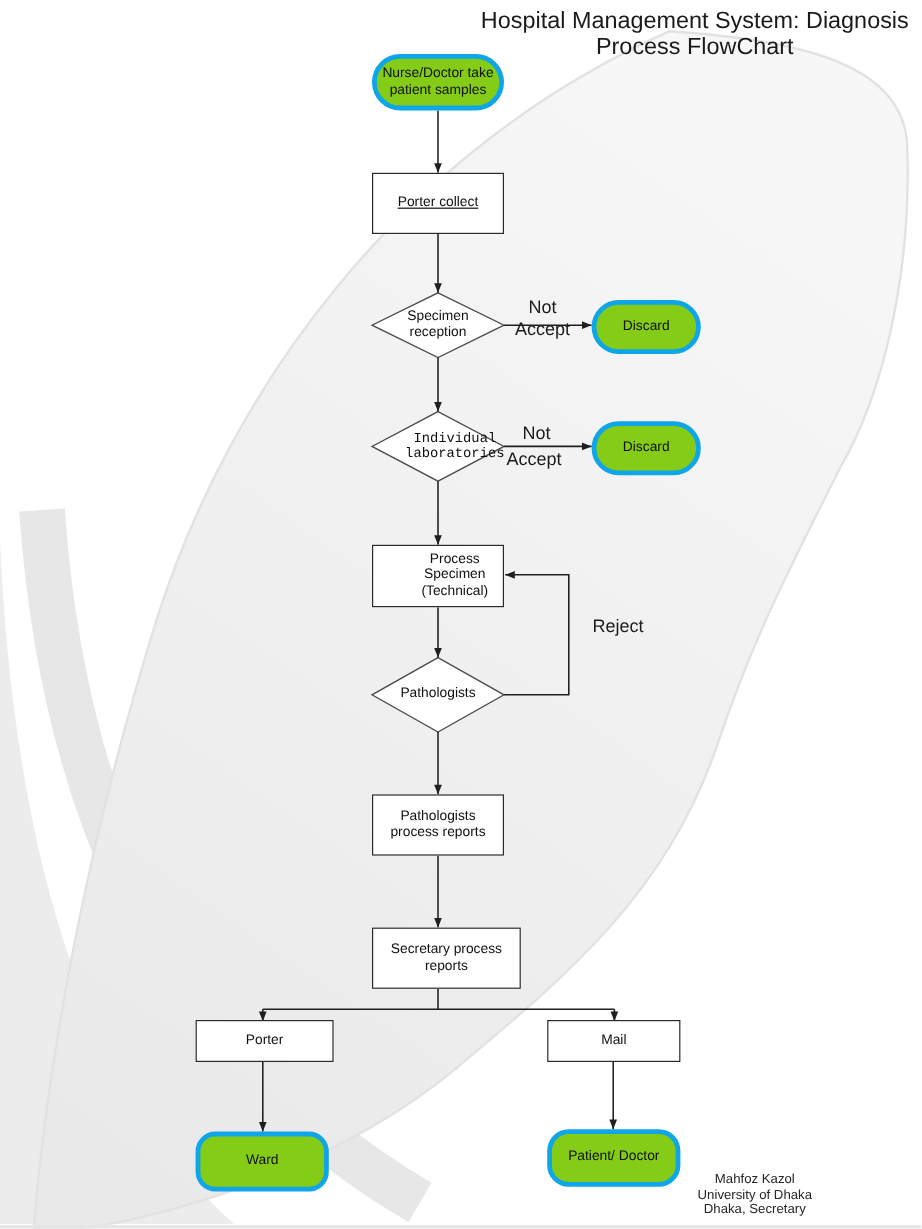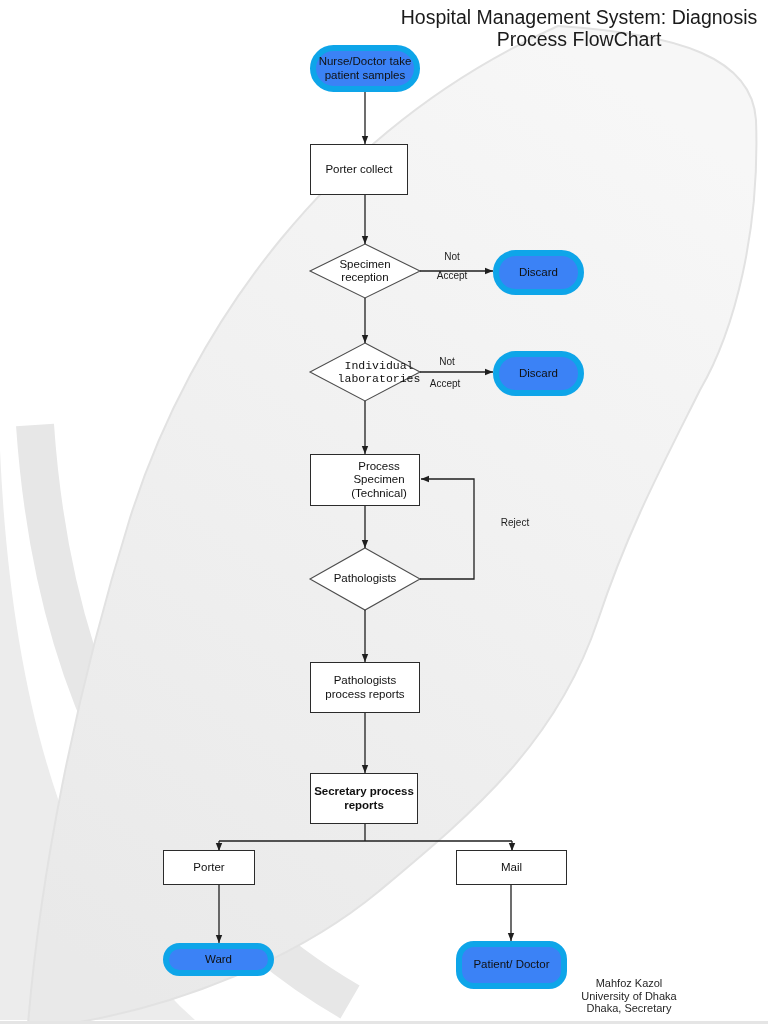--- a/index.html
+++ b/index.html
@@ -15,25 +15,25 @@
   .credit{
     position:absolute;left:574px;top:977px;width:110px;text-align:center;
     font-size:11px;line-height:12.5px;color:#262626;white-space:pre-line;
   }
   .node{
     position:absolute;display:flex;align-items:center;justify-content:center;
     text-align:center;font-size:11.5px;line-height:13.5px;color:#101010;
     white-space:pre-line;box-sizing:border-box;
   }
   .node.process{background:#ffffff;border:1.4px solid #2b2b2b;}
-  .node.terminator{background:#3b82f6;border:6px solid #0ea5e9;}
+  .node.terminator{background:#84cc16;border:4px solid #0ea5e9;}
   .node.decision{background:transparent;border:none;}
   .edge-label{
     position:absolute;transform:translate(-50%,-50%);
-    font-size:10px;color:#1c1c1c;white-space:nowrap;
+    font-size:15px;color:#1c1c1c;white-space:nowrap;
   }
 </style>
 </head>
 <body>
 
 <div class="page">
 
   <svg class="layer" width="768" height="1024" viewBox="0 0 768 1024" aria-hidden="true">
     <defs>
       <linearGradient id="leafGrad" x1="70%" y1="0%" x2="20%" y2="100%">
@@ -82,38 +82,38 @@
       <polygon points="512,851 508.8,843 515.2,843" fill="#1f1f1f"></polygon>
       <polyline points="219,885 219,943" fill="none" stroke="#1f1f1f" stroke-width="1.3"></polyline>
       <polygon points="219,943 215.8,935 222.2,935" fill="#1f1f1f"></polygon>
       <polyline points="511,885 511,941" fill="none" stroke="#1f1f1f" stroke-width="1.3"></polyline>
       <polygon points="511,941 507.8,933 514.2,933" fill="#1f1f1f"></polygon>
     </svg>
 
   <div id="nodes">
       <div class="node terminator" style="left: 310px; top: 45px; width: 110px; height: 47px; border-radius: 23.5px;"><span>Nurse/Doctor take
 patient samples</span></div>
-      <div class="node process" style="left: 310px; top: 144px; width: 98px; height: 51px;"><span>Porter collect</span></div>
+      <div class="node process" style="left: 310px; top: 144px; width: 110px; height: 51px; text-decoration: underline;"><span>Porter collect</span></div>
       <div class="node decision" style="left: 310px; top: 244px; width: 110px; height: 54px;"><span>Specimen
 reception</span></div>
       <div class="node terminator" style="left: 493px; top: 250px; width: 91px; height: 45px; border-radius: 22.5px;"><span>Discard</span></div>
       <div class="node decision" style="left: 324px; top: 343px; width: 110px; height: 58px; font-family: Liberation Mono, monospace;"><span>Individual
 laboratories</span></div>
       <div class="node terminator" style="left: 493px; top: 351px; width: 91px; height: 45px; border-radius: 22.5px;"><span>Discard</span></div>
       <div class="node process" style="left: 310px; top: 454px; width: 110px; height: 52px; padding-left: 28px;"><span>Process
 Specimen
 (Technical)</span></div>
       <div class="node decision" style="left: 310px; top: 548px; width: 110px; height: 62px;"><span>Pathologists</span></div>
       <div class="node process" style="left: 310px; top: 662px; width: 110px; height: 51px;"><span>Pathologists
 process reports</span></div>
-      <div class="node process" style="left: 310px; top: 773px; width: 108px; height: 51px; font-weight: bold;"><span>Secretary process
+      <div class="node process" style="left: 310px; top: 773px; width: 124px; height: 51px;"><span>Secretary process
 reports</span></div>
-      <div class="node process" style="left: 163px; top: 850px; width: 92px; height: 35px;"><span>Porter</span></div>
+      <div class="node process" style="left: 163px; top: 850px; width: 115px; height: 35px;"><span>Porter</span></div>
       <div class="node process" style="left: 456px; top: 850px; width: 111px; height: 35px;"><span>Mail</span></div>
-      <div class="node terminator" style="left: 163px; top: 943px; width: 111px; height: 33px; border-radius: 16.5px;"><span>Ward</span></div>
+      <div class="node terminator" style="left: 163px; top: 943px; width: 111px; height: 50px; border-radius: 16.5px;"><span>Ward</span></div>
       <div class="node terminator" style="left: 456px; top: 941px; width: 111px; height: 48px; border-radius: 18px;"><span>Patient/ Doctor</span></div>
       <div class="edge-label" style="left: 452px; top: 256px;">Not</div>
       <div class="edge-label" style="left: 452px; top: 275px;">Accept</div>
       <div class="edge-label" style="left: 447px; top: 361px;">Not</div>
       <div class="edge-label" style="left: 445px; top: 383px;">Accept</div>
       <div class="edge-label" style="left: 495px; top: 522px; padding-left: 40px;">Reject</div>
     </div>
 
   <div class="title">Hospital Management System: Diagnosis
 Process FlowChart</div>

